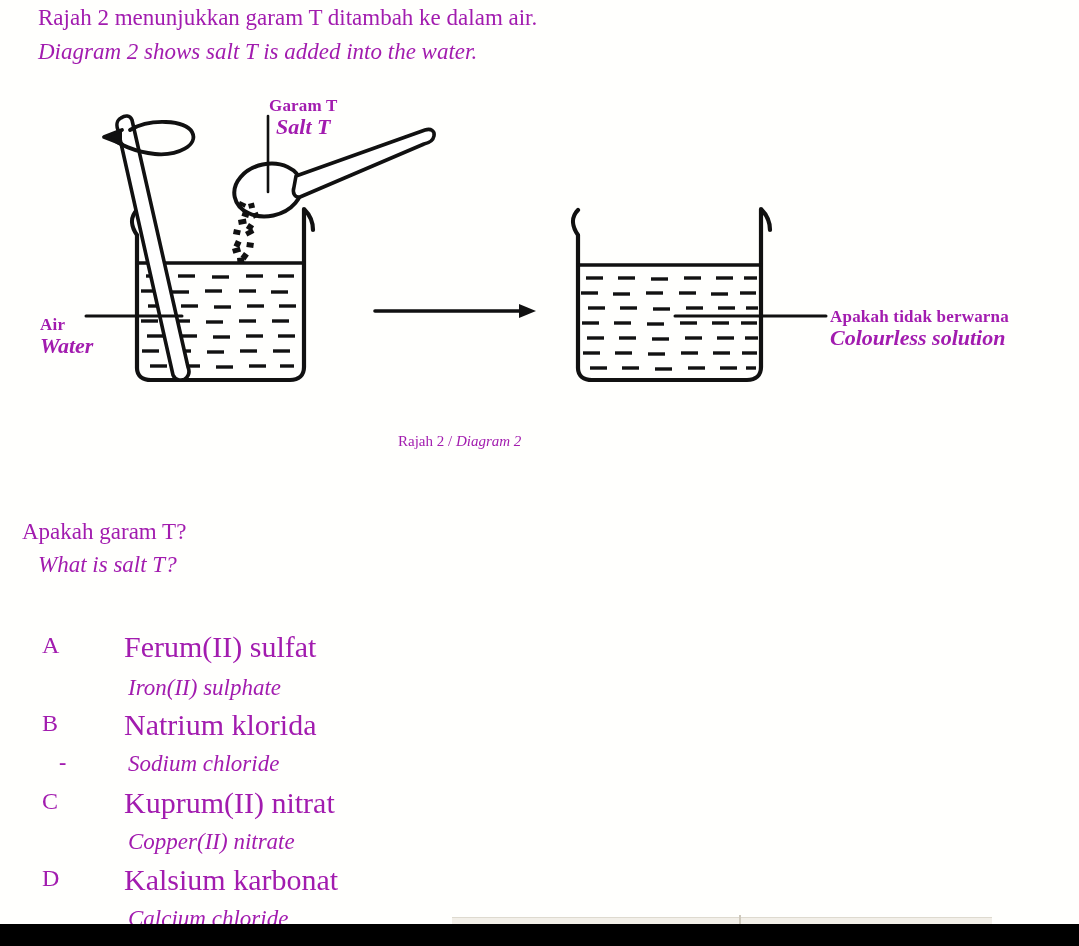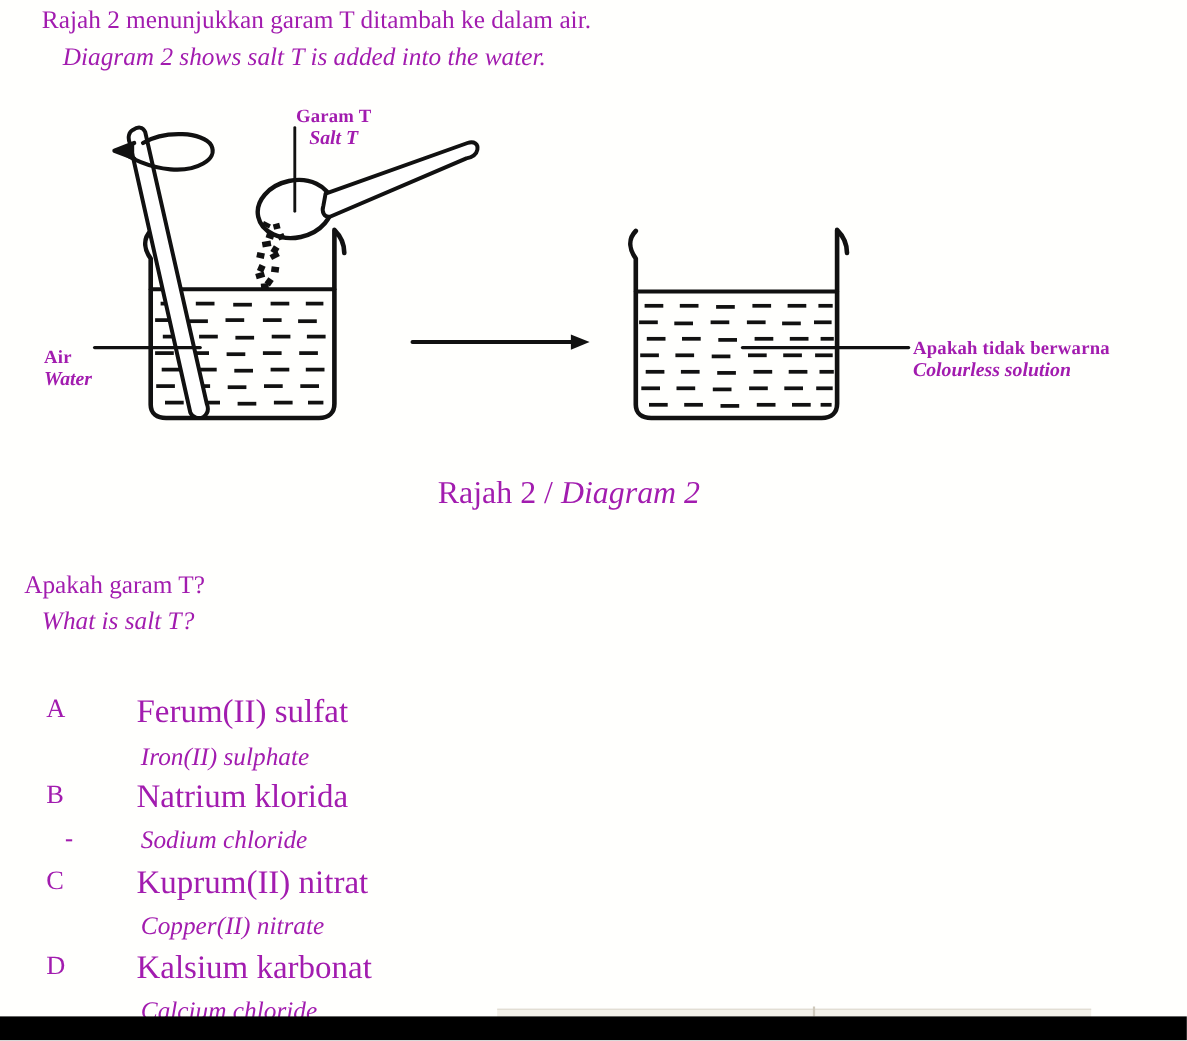--- a/index.html
+++ b/index.html
@@ -16,32 +16,32 @@
     font-family: "Liberation Serif", "DejaVu Serif", serif;
     color: #a21caf;
     padding-left: 15px;
   }
 
   
   .t          { position: absolute; white-space: nowrap; line-height: 1; }  
 
   
   .stem-bm    { left: 38px; top: 6px;  font-size: 23px; font-weight: 400; }
-  .stem-en    { left: 38px; top: 40px; font-size: 23px; font-style: italic; font-weight: 400; margin-left: 19px; }
+  .stem-en    { left: 38px; top: 40px; font-size: 23px; font-style: italic; font-weight: 400; }
 
   .q-bm       { left: 22px; top: 520px; font-size: 23px; font-weight: 400; }
   .q-en       { left: 38px; top: 553px; font-size: 23px; font-style: italic; font-weight: 400; }
 
-  .caption    { left: 398px; top: 434px; font-size: 29px; font-weight: 400; }
+  .caption    { left: 398px; top: 434px; font-size: 15px; font-weight: 400; }
   .caption i  { font-style: italic; }
 
   
   .lbl        { position: absolute; white-space: nowrap; line-height: 1.12; }
   .lbl .l1    { font-weight: 700; font-size: 17px; letter-spacing: .2px; display: block; }
-  .lbl .l2    { font-weight: 700; font-style: italic; font-size: 18px; display: block; }
+  .lbl .l2    { font-weight: 700; font-style: italic; font-size: 22px; display: block; }
 
   .lbl-salt   { left: 224px; top: 96px;  text-align: center; margin-left: 45px; }
   .lbl-water  { left: 40px;  top: 315px; }
   .lbl-sol    { left: 830px; top: 307px; }
 
   
   .opt-letter { font-size: 24px; font-weight: 400; left: 42px; }
   .opt-bm     { font-size: 30px; font-weight: 400; left: 124px; text-align: center; }
   .opt-en     { font-size: 23px; font-style: italic; font-weight: 400; left: 128px; }
   .stray-dot  { left: 59px; top: 751px; font-size: 22px; font-weight: 700; }

